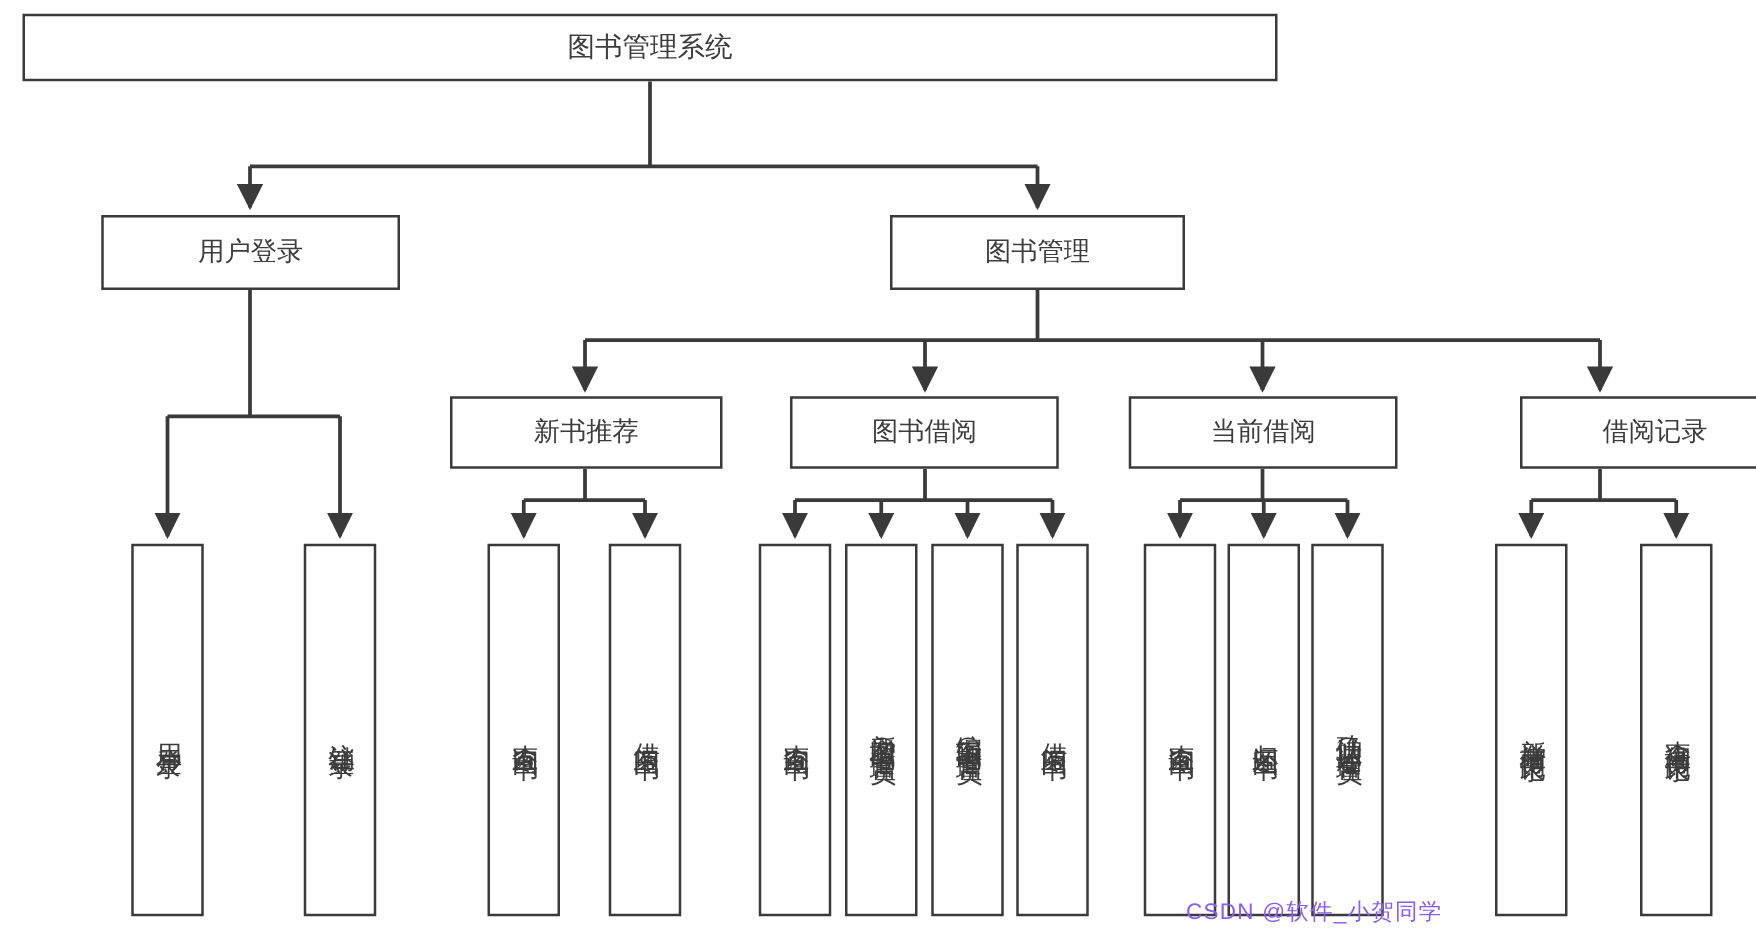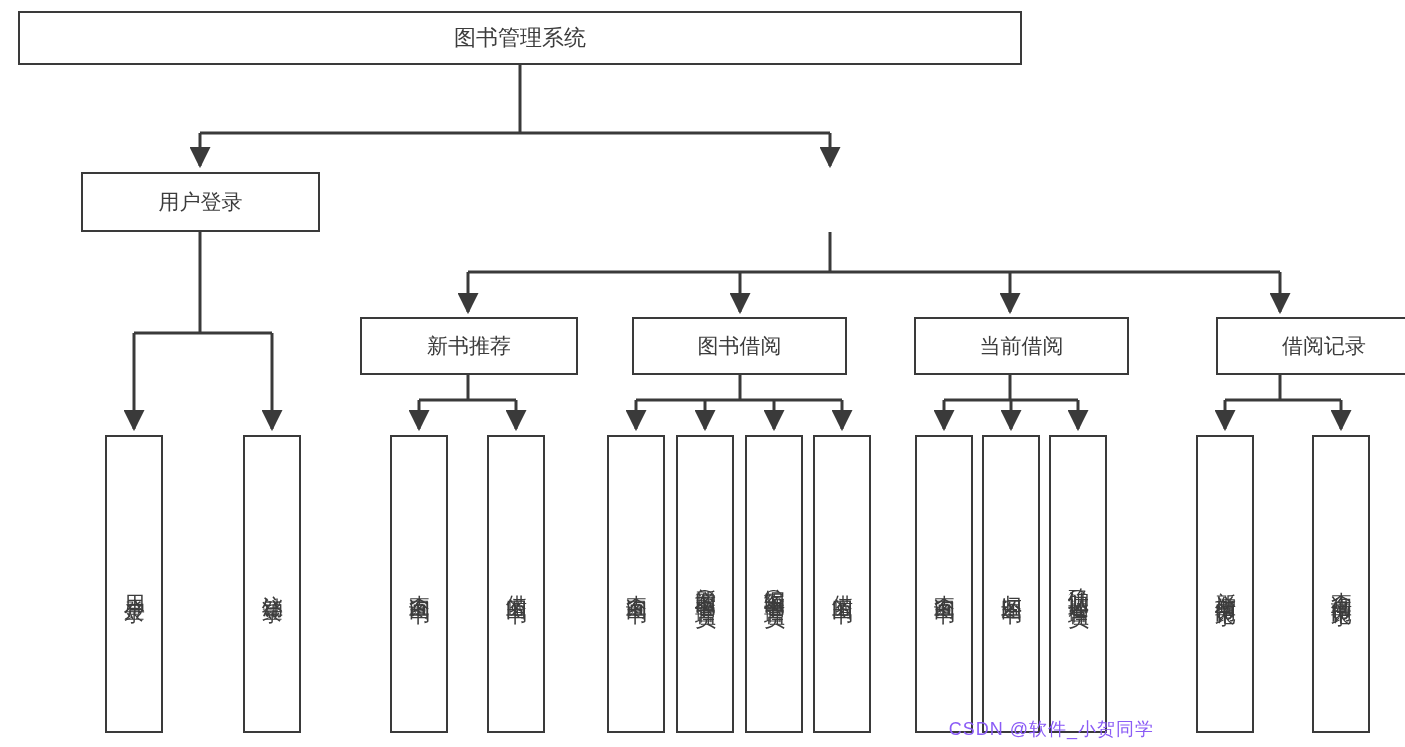--- a/index.html
+++ b/index.html
@@ -123,26 +123,27 @@
       <path d="M 1225 400 L 1341 400"></path>
       <path d="M 1225 400 L 1225 429" marker-end="url(#arrow)"></path>
       <path d="M 1341 400 L 1341 429" marker-end="url(#arrow)"></path>
     </g>
   </svg>
 
   <div class="node h root" style="left:18px; top:11px; width:1004px; height:54px;">图书管理系统</div>
 
   <div class="node h" style="left:81px; top:172px; width:239px; height:60px;">用户登录</div>
 
+  <div class="node h" style="left:712px; top:172px; width:236px; height:60px;">图书管理</div>
 
   <div class="node h" style="left:360px; top:317px; width:218px; height:58px;">新书推荐</div>
 
   <div class="node h" style="left:632px; top:317px; width:215px; height:58px;">图书借阅</div>
 
-  <div class="node h" style="left:903px; top:317px; width:215px; height:58px;margin-left:11px;">当前借阅</div>
+  <div class="node h" style="left:903px; top:317px; width:215px; height:58px;">当前借阅</div>
 
   <div class="node h" style="left:1216px; top:317px; width:216px; height:58px;">借阅记录</div>
 
   <div class="node v" style="left:105px; top:435px; width:58px; height:298px;">
     <span class="vtext">用户登录</span>
   </div>
 
   <div class="node v" style="left:243px; top:435px; width:58px; height:298px;">
     <span class="vtext">注销登录</span>
   </div>

